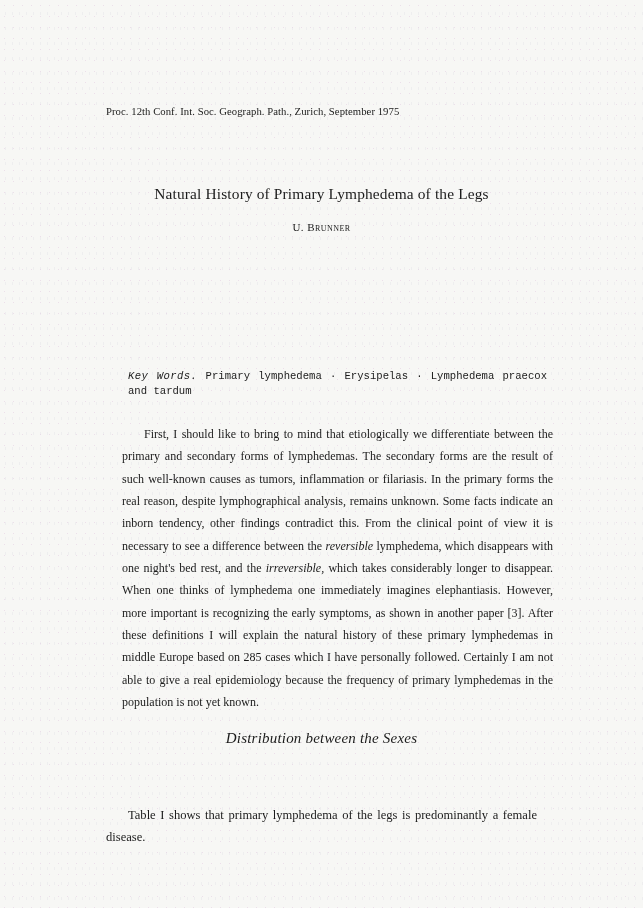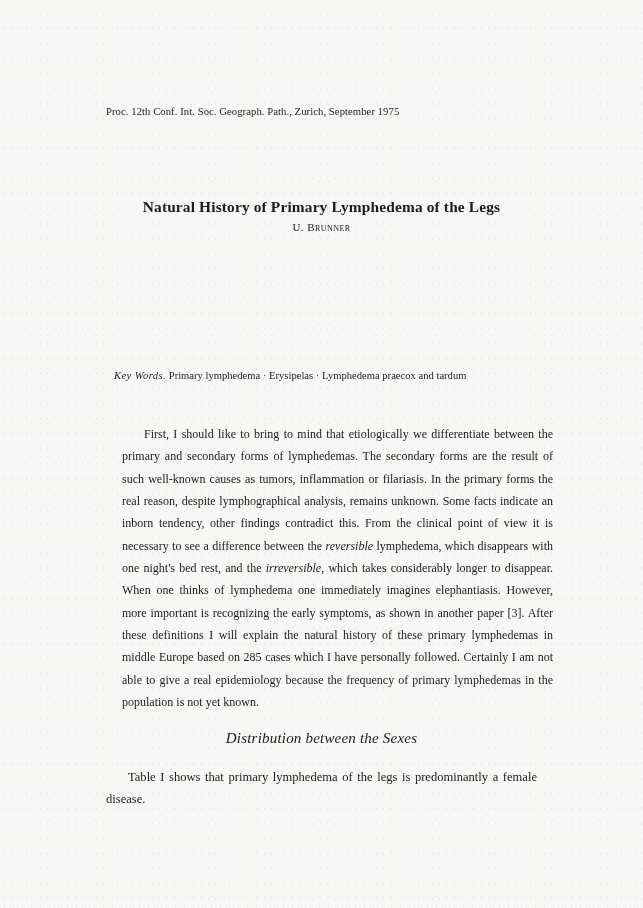--- a/index.html
+++ b/index.html
@@ -52,26 +52,26 @@
     line-height: 14.6px;
     letter-spacing: 0.05px;
   }
   .citation .vol {
     font-style: italic;
   }
 
   
   .doc-title {
     position: absolute;
-    top: 198px;
+    top: 185px;
     left: 0;
     width: 100%;
     text-align: center;
     font-size: 15.4px;
-    font-weight: bold;
+    font-weight: normal;
     letter-spacing: 0.15px;
   }
 
   
   .author {
     position: absolute;
     top: 221px;
     left: 0;
     width: 100%;
     text-align: center;
@@ -88,25 +88,26 @@
     width: 100%;
     text-align: center;
     font-size: 10.9px;
     line-height: 15px;
   }
 
   
   .keywords {
     position: absolute;
     top: 369px;
-    left: 8px;
+    left: 22px;
     width: 419px;
     font-size: 10.6px;
     line-height: 14.5px;
     text-align: justify;
+    font-family: Liberation Mono, monospace;
   }
   .keywords .kw-label {
     font-style: italic;
     letter-spacing: 0.4px;
   }
 
   
   .body-text {
     position: absolute;
     top: 423px;
@@ -130,21 +131,21 @@
     width: 100%;
     text-align: center;
     font-size: 15px;
     font-style: italic;
     letter-spacing: 0.2px;
   }
 
   
   .closing-text {
     position: absolute;
-    top: 766px;
+    top: 804px;
     left: 0;
     width: 100%;
     font-size: 12.55px;
     line-height: 22.35px;
     text-align: justify;
     text-indent: 22px;
   }
 </style>
 </head>
 <body>

